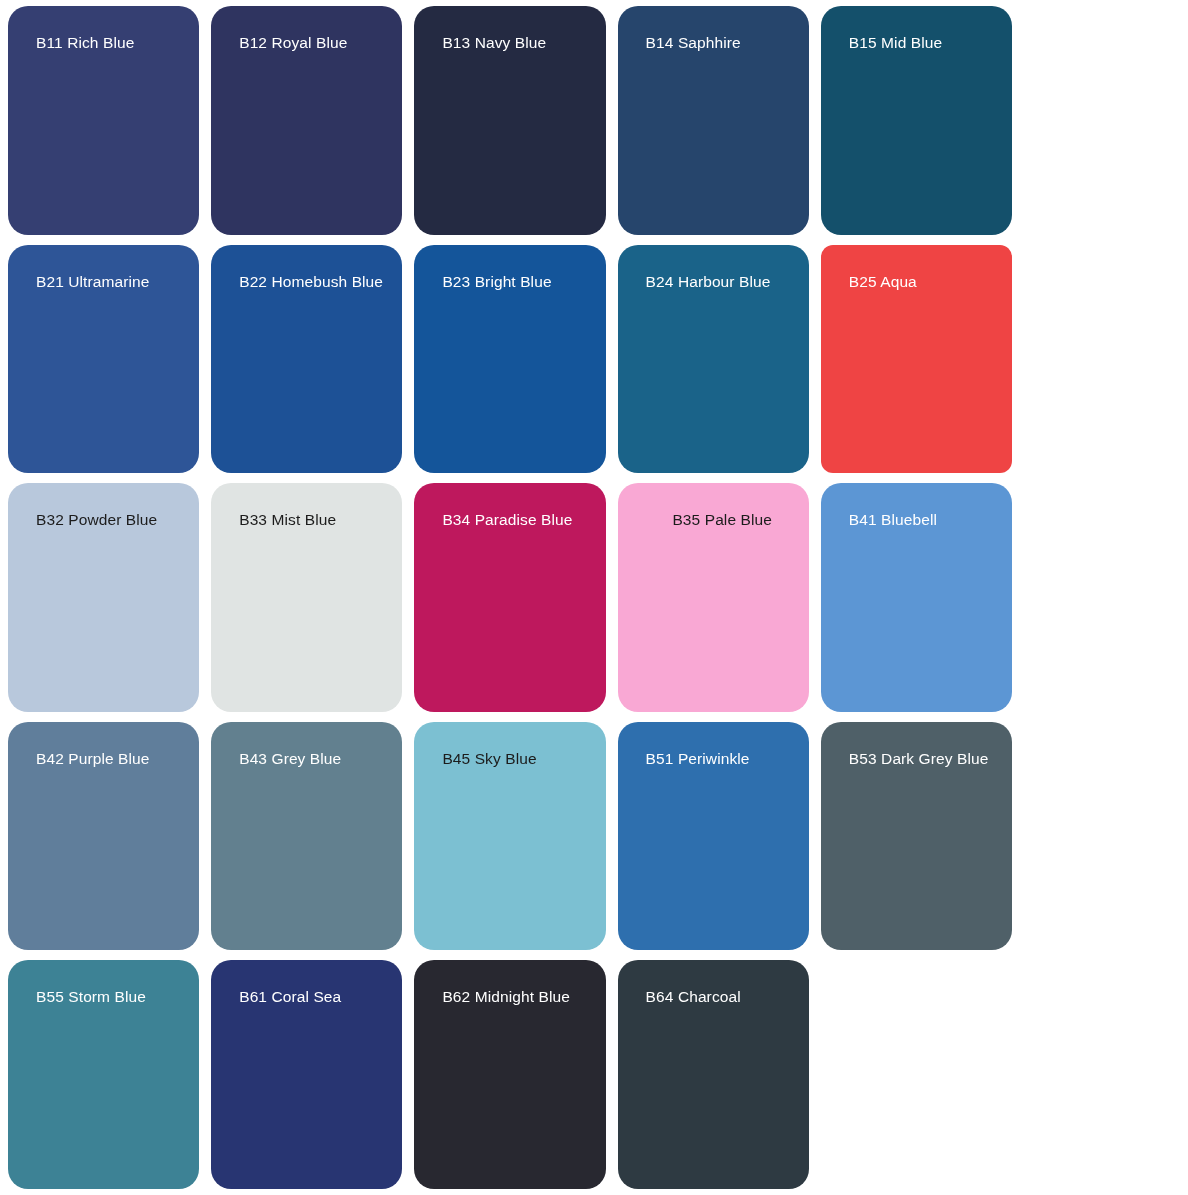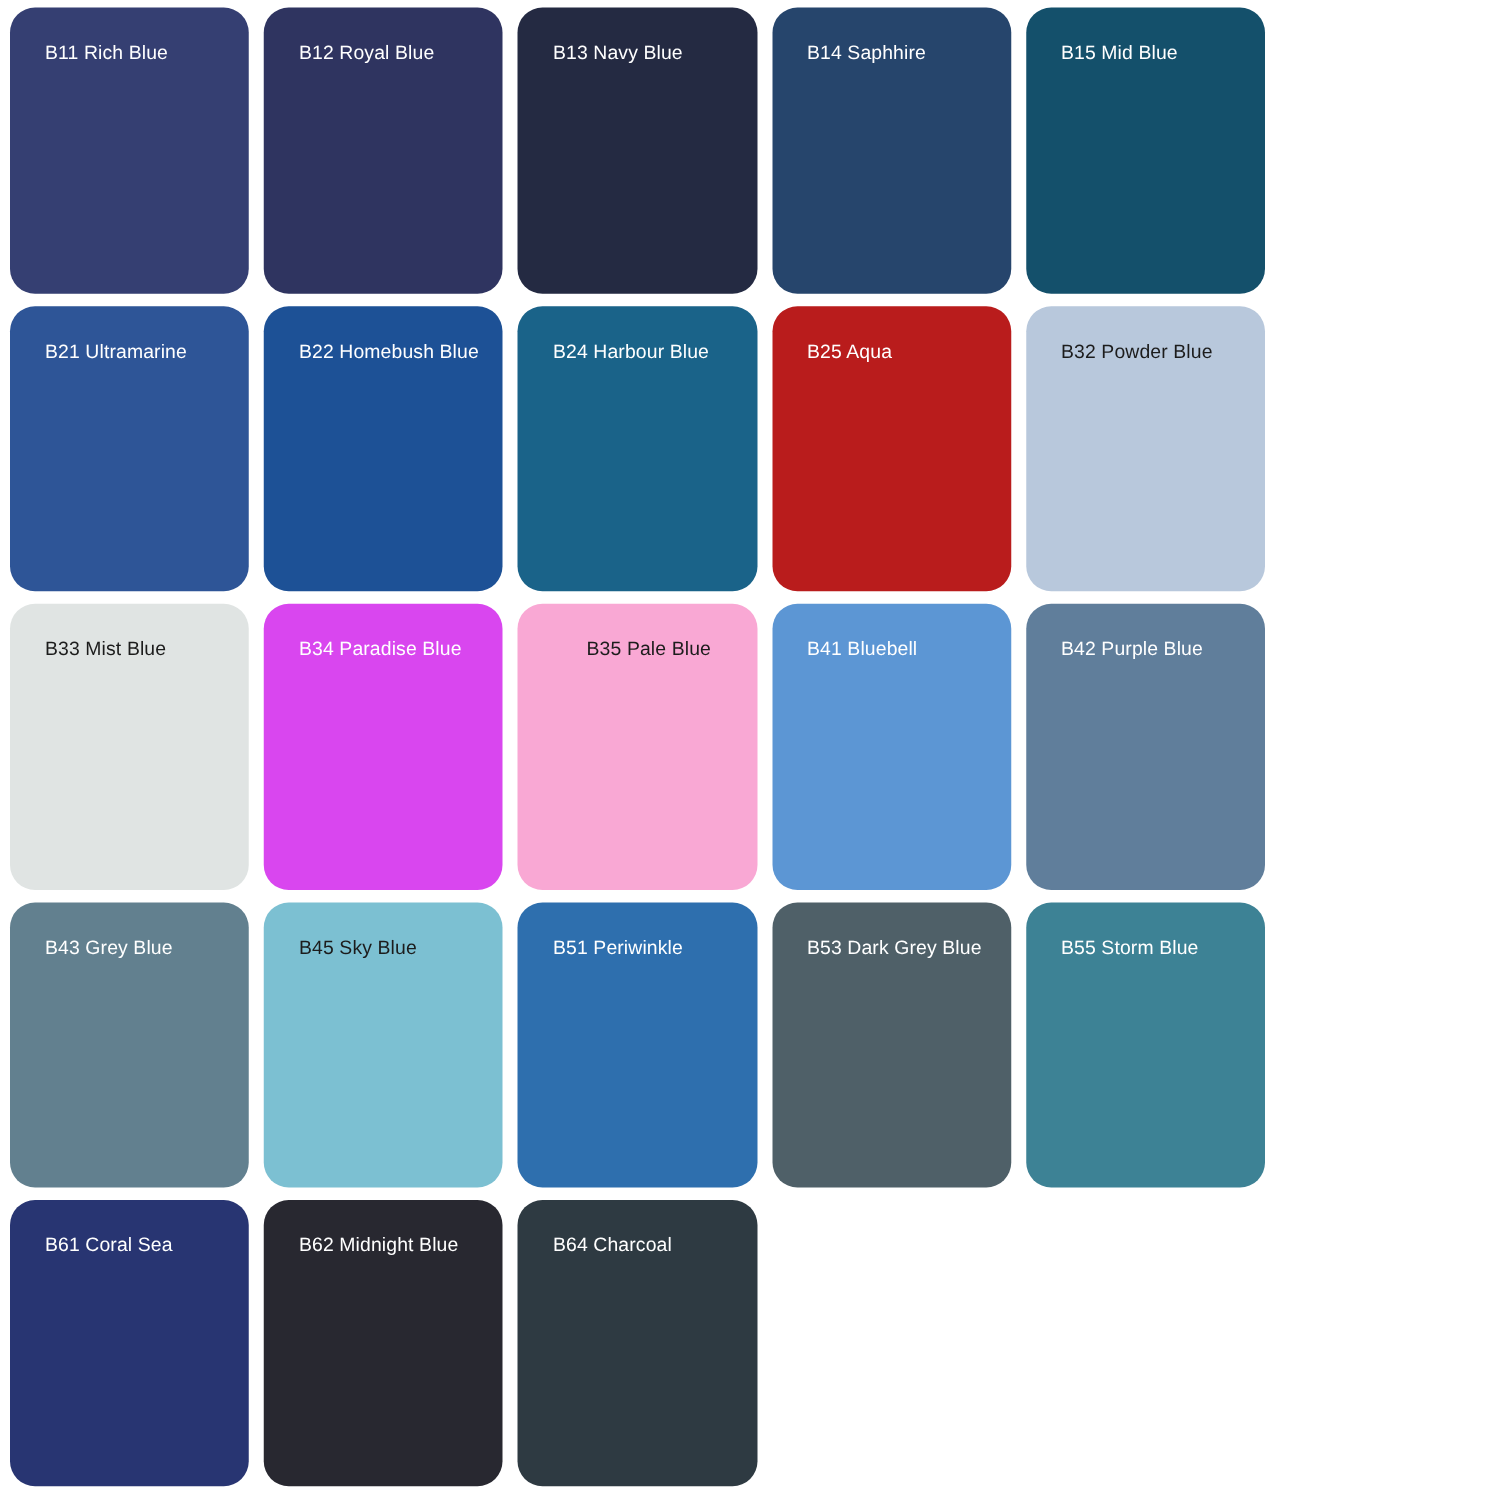--- a/index.html
+++ b/index.html
@@ -65,33 +65,36 @@
     </div>
     <div class="swatch" style="background: rgb(20, 80, 107);">
       <span class="swatch-label light-text">B15 Mid Blue</span>
     </div>
     <div class="swatch" style="background: rgb(46, 85, 151);">
       <span class="swatch-label light-text">B21 Ultramarine</span>
     </div>
     <div class="swatch" style="background: rgb(29, 81, 150);">
       <span class="swatch-label light-text">B22 Homebush Blue</span>
     </div>
+    <div class="swatch" style="background: rgb(20, 85, 154);">
+      <span class="swatch-label light-text">B23 Bright Blue</span>
+    </div>
     <div class="swatch" style="background: rgb(26, 99, 137);">
       <span class="swatch-label light-text">B24 Harbour Blue</span>
     </div>
-    <div class="swatch" style="background: #b91c1c;">
+    <div class="swatch" style="background: #ef4444; border-radius: 12px;">
       <span class="swatch-label light-text">B25 Aqua</span>
     </div>
     <div class="swatch" style="background: rgb(184, 200, 220);">
       <span class="swatch-label dark-text">B32 Powder Blue</span>
     </div>
     <div class="swatch" style="background: rgb(224, 228, 227);">
       <span class="swatch-label dark-text">B33 Mist Blue</span>
     </div>
-    <div class="swatch" style="background: #d946ef; padding-left: 24px;">
+    <div class="swatch" style="background: #be185d; padding-left: 24px;">
       <span class="swatch-label light-text">B34 Paradise Blue</span>
     </div>
     <div class="swatch" style="background: #f9a8d4; text-align: center;">
       <span class="swatch-label dark-text">B35 Pale Blue</span>
     </div>
     <div class="swatch" style="background: rgb(92, 150, 212);">
       <span class="swatch-label light-text">B41 Bluebell</span>
     </div>
     <div class="swatch" style="background: rgb(96, 126, 155);">
       <span class="swatch-label light-text">B42 Purple Blue</span>

